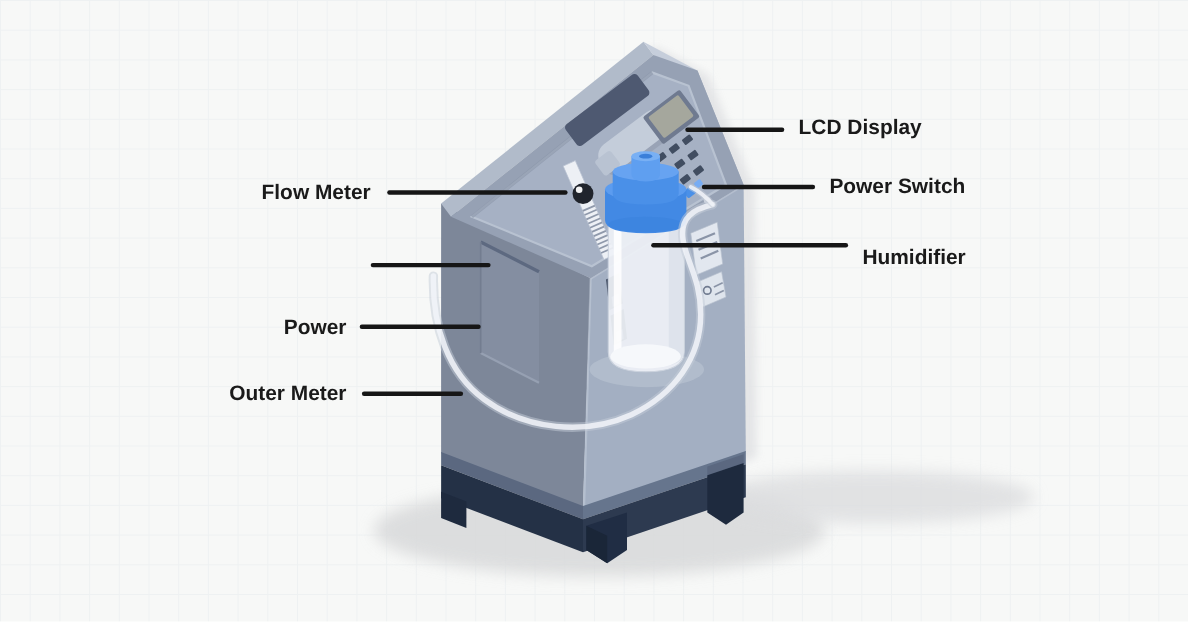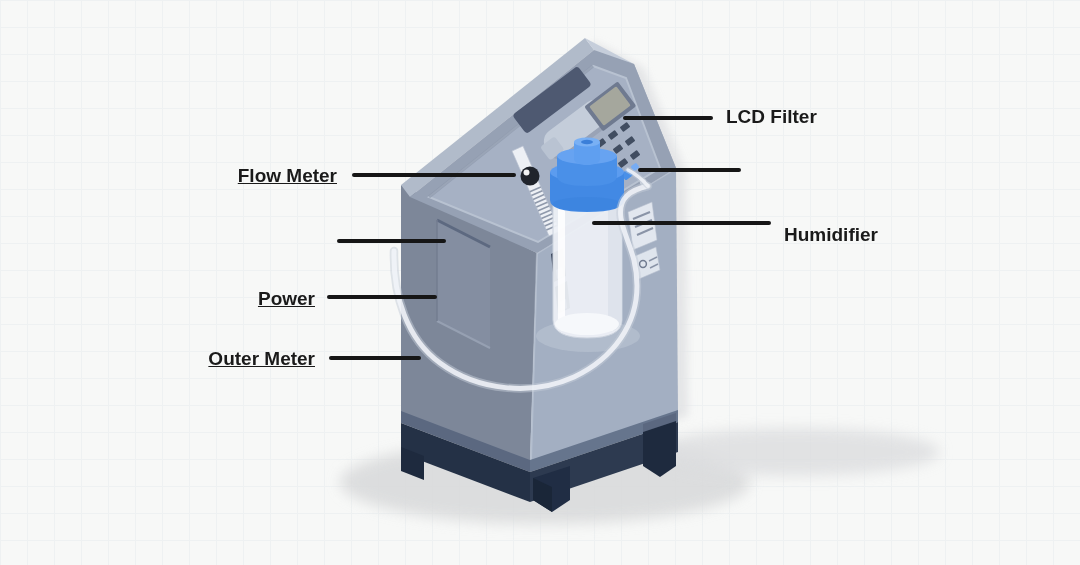--- a/index.html
+++ b/index.html
@@ -16,21 +16,21 @@
   }
   .scene-svg{position:absolute;left:0;top:0;}
   .lbl{
     position:absolute;
     font-weight:700;
     font-size:19px;
     line-height:22px;
     color:var(--label,#1a1a1a);
     white-space:nowrap;
   }
-  .lbl.alignr{text-align:center;text-decoration:underline;}
+  .lbl.alignr{text-align:center;}
   .leader{
     position:absolute;
     height:4px;
     border-radius:2px;
     background:var(--leader,#161616);
   }
 </style>
 </head>
 <body>
 
@@ -191,21 +191,22 @@
   <div class="leader" style="left:352px;top:173px;width:164px"></div>
 
   <div class="leader" style="left:337px;top:239px;width:109px"></div>
 
   <div class="lbl alignr" style="right:765px;top:288px">Power</div>
   <div class="leader" style="left:327px;top:295px;width:110px"></div>
 
   <div class="lbl alignr" style="right:765px;top:348px">Outer Meter</div>
   <div class="leader" style="left:329px;top:356px;width:92px"></div>
 
-  <div class="lbl" style="left:726px;top:106px">LCD Filter</div>
+  <div class="lbl" style="left:726px;top:106px">LCD Display</div>
   <div class="leader" style="left:623px;top:116px;width:90px"></div>
 
+  <div class="lbl" style="left:754px;top:159px">Power Switch</div>
   <div class="leader" style="left:638px;top:168px;width:103px"></div>
 
   <div class="lbl" style="left:784px;top:224px">Humidifier</div>
   <div class="leader" style="left:592px;top:221px;width:179px"></div>
 
 </div>
 
 </body></html>

